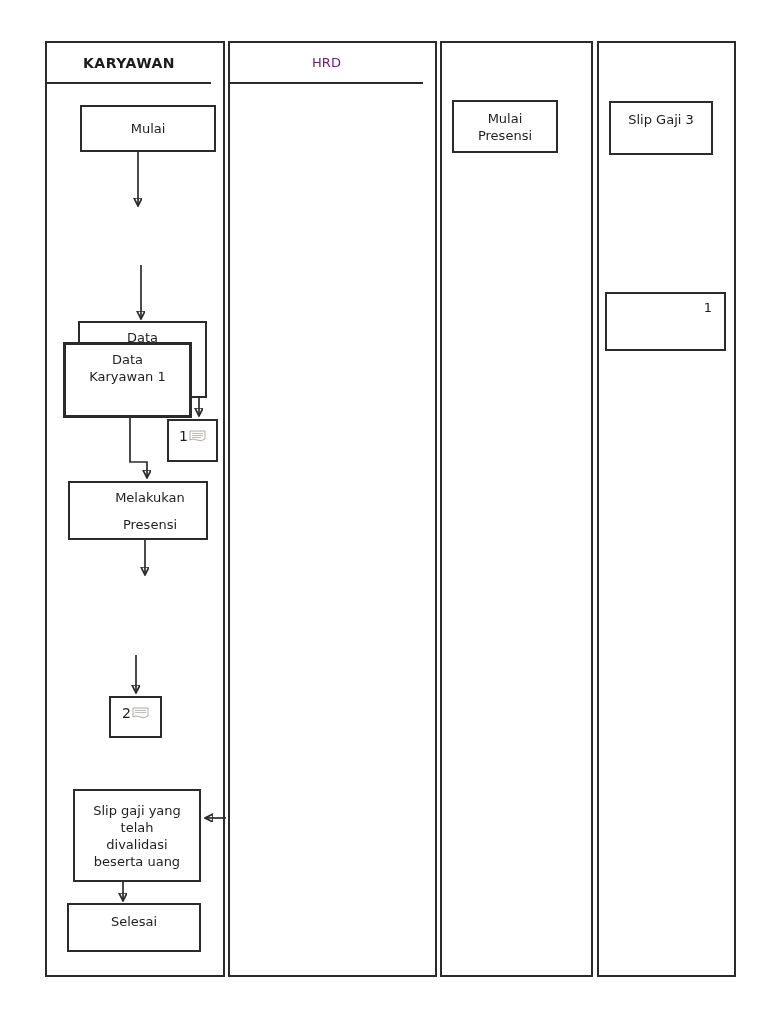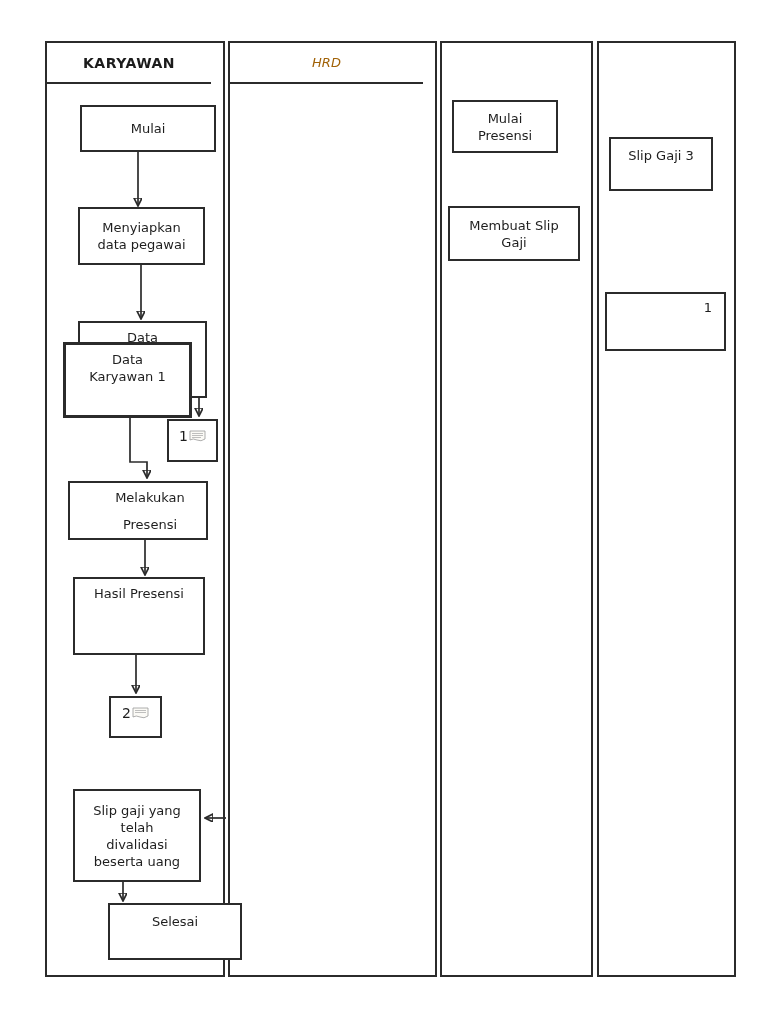--- a/index.html
+++ b/index.html
@@ -27,21 +27,21 @@
     height: 41px;
     border-bottom: 2px solid #2b2b2b;
     display: flex;
     align-items: center;
     justify-content: center;
     box-sizing: border-box;
     color: #1c1c1c;
     font-size: 14px;
   }
   .lane-header.bold { font-weight: bold; letter-spacing: 0.5px; }
-  .lane-header.plain { font-weight: normal; color: #a16207; font-size: 13px; font-style: italic; }
+  .lane-header.plain { font-weight: normal; color: #701a75; font-size: 13px; }
   .node {
     position: absolute;
     border: 2px solid #2b2b2b;
     background: #ffffff;
     box-sizing: border-box;
     color: #1e1e1e;
     font-size: 13px;
     line-height: 17px;
     text-align: center;
     white-space: pre-line;
@@ -110,62 +110,57 @@
     <path d="M199 398 V415" marker-end="url(#arrow)"></path>
     <path d="M130 417 V462 H147 V477" marker-end="url(#arrow)"></path>
     <path d="M145 540 V574" marker-end="url(#arrow)"></path>
     <path d="M136 655 V692" marker-end="url(#arrow)"></path>
     <path d="M226 818 H206" marker-end="url(#arrow)"></path>
     <path d="M123 867 V900" marker-end="url(#arrow)"></path>
   </svg>
 
   <div class="node" style="left:72px; top:105px; width:136px; height:47px;margin-left:8px;">Mulai</div>
 
-  <div class="node" style="left:78px; top:207px; width:127px; height:58px;">Menyiapkan
-data pegawai</div>
 
   <div class="node top" style="left:78px; top:321px; width:129px; height:77px;">Data</div>
 
   <div class="node top thick" style="left:63px; top:342px; width:129px; height:76px;">Data
 Karyawan 1</div>
 
   <div class="small-box" style="left:167px; top:419px; width:51px; height:43px;">
     <span>1</span>
     <svg class="doc-icon" width="17" height="13" viewBox="0 0 17 13">
       <path d="M1 1 H16 V9 Q12 12 8 10 Q4 8 1 10 Z" fill="#fbfaf6" stroke="#9a9a9a" stroke-width="0.8"></path>
       <line x1="3" y1="3.5" x2="14" y2="3.5" stroke="#b0b0b0" stroke-width="0.8"></line>
       <line x1="3" y1="5.5" x2="14" y2="5.5" stroke="#b0b0b0" stroke-width="0.8"></line>
       <line x1="3" y1="7.5" x2="12" y2="7.5" stroke="#b0b0b0" stroke-width="0.8"></line>
     </svg>
   </div>
 
   <div class="node gap-lines" style="left:68px; top:481px; width:140px; height:59px;">Melakukan
 Presensi</div>
 
-  <div class="node top" style="left:73px; top:577px; width:132px; height:78px;">Hasil Presensi</div>
 
   <div class="small-box" style="left:109px; top:696px; width:53px; height:42px;">
     <span>2</span>
     <svg class="doc-icon" width="17" height="13" viewBox="0 0 17 13">
       <path d="M1 1 H16 V9 Q12 12 8 10 Q4 8 1 10 Z" fill="#fbfaf6" stroke="#9a9a9a" stroke-width="0.8"></path>
       <line x1="3" y1="3.5" x2="14" y2="3.5" stroke="#b0b0b0" stroke-width="0.8"></line>
       <line x1="3" y1="5.5" x2="14" y2="5.5" stroke="#b0b0b0" stroke-width="0.8"></line>
     </svg>
   </div>
 
   <div class="node" style="left:73px; top:789px; width:128px; height:93px;">Slip gaji yang
 telah
 divalidasi
 beserta uang</div>
 
-  <div class="node top" style="left:67px; top:903px; width:134px; height:57px; padding-top:8px;margin-left:41px;">Selesai</div>
+  <div class="node top" style="left:67px; top:903px; width:134px; height:49px; padding-top:8px;">Selesai</div>
 
   <div class="node" style="left:452px; top:100px; width:106px; height:53px;">Mulai
 Presensi</div>
 
-  <div class="node" style="left:448px; top:206px; width:132px; height:55px;">Membuat Slip
-Gaji</div>
 
-  <div class="node top" style="left:609px; top:101px; width:104px; height:54px; padding-top:8px;margin-top:36px;">Slip Gaji 3</div>
+  <div class="node top" style="left:609px; top:101px; width:104px; height:54px; padding-top:8px;">Slip Gaji 3</div>
 
   <div class="node corner-num" style="left:605px; top:292px; width:121px; height:59px;">1</div>
 
 </div>
 
 </body></html>

